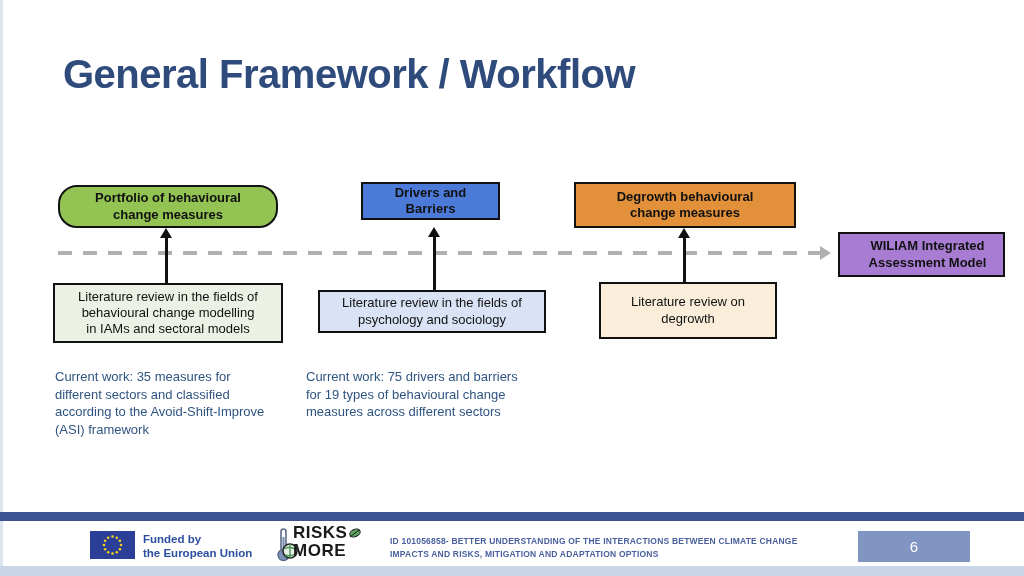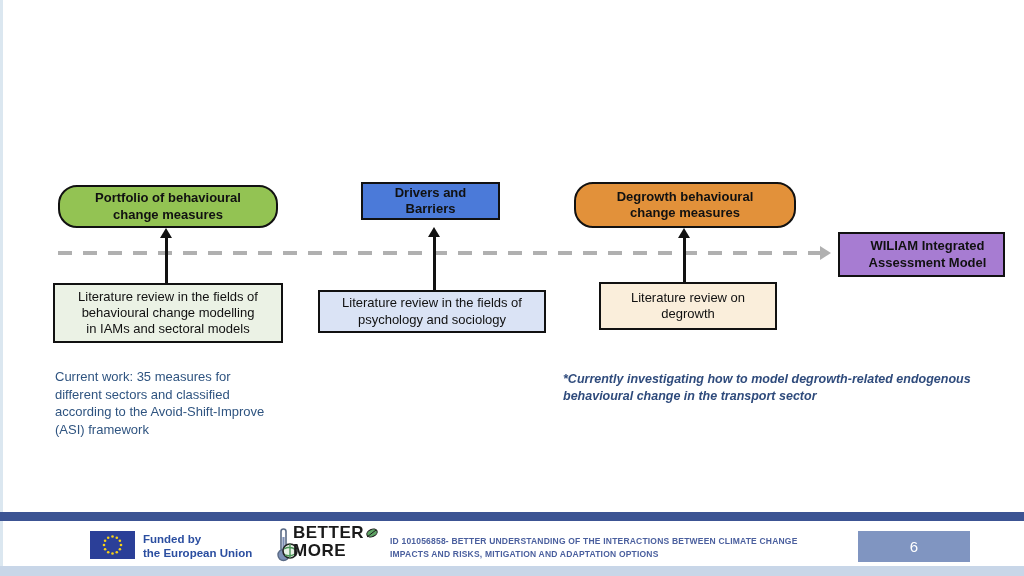--- a/index.html
+++ b/index.html
@@ -45,21 +45,21 @@
   .dbox.top { font-weight: bold; font-size: 13px; color: #111111; }
   .dbox.src { font-size: 13px; color: #111111; border-width: 2px; }
 
   .box-portfolio { left: 58px;  top: 185px; width: 220px; height: 43px; border-radius: 19px; }
   .box-drivers   { left: 361px; top: 182px; width: 139px; height: 38px; }
   .box-degrowth  { left: 574px; top: 182px; width: 222px; height: 46px; }
   .box-wiliam    { left: 838px; top: 232px; width: 167px; height: 45px; }
 
   .box-lit-iams  { left: 53px;  top: 283px; width: 230px; height: 60px; }
   .box-lit-psy   { left: 318px; top: 290px; width: 228px; height: 43px; }
-  .box-lit-deg   { left: 599px; top: 282px; width: 178px; height: 48px; }
+  .box-lit-deg   { left: 599px; top: 282px; width: 178px; height: 57px; }
 
   
   .dashed-line {
     position: absolute;
     left: 58px; top: 251px;
     width: 762px; height: 4px;
     background: repeating-linear-gradient(90deg, #b0b0b0 0 14px, transparent 14px 25px);
   }
   .dashed-arrowhead {
     position: absolute;
@@ -180,54 +180,56 @@
     justify-content: center;
   }
 </style>
 </head>
 <body>
 
 <div class="slide">
 
   <div class="edge-strip"></div>
 
+  <h1 class="slide-title">General Framework / Workflow</h1>
 
   <div class="dashed-line"></div>
   <div class="dashed-arrowhead"></div>
 
   <div class="varrow-line a1-line"></div>
   <div class="varrow-head a1-head"></div>
   <div class="varrow-line a2-line"></div>
   <div class="varrow-head a2-head"></div>
   <div class="varrow-line a3-line"></div>
   <div class="varrow-head a3-head"></div>
 
   <div class="dbox top box-portfolio" style="background-color: rgb(147, 195, 83);">Portfolio of behavioural
 change measures</div>
   <div class="dbox top box-drivers" style="background-color: rgb(75, 122, 217);">Drivers and
 Barriers</div>
-  <div class="dbox top box-degrowth" style="background-color: rgb(226, 145, 58); border-radius: 19px;">Degrowth behavioural
+  <div class="dbox top box-degrowth" style="background-color: rgb(226, 145, 58);">Degrowth behavioural
 change measures</div>
   <div class="dbox top box-wiliam" style="background-color: rgb(167, 124, 210); padding-left: 12px;">WILIAM Integrated
 Assessment Model</div>
 
   <div class="dbox src box-lit-iams" style="background-color: rgb(235, 242, 229);">Literature review in the fields of
 behavioural change modelling
 in IAMs and sectoral models</div>
   <div class="dbox src box-lit-psy" style="background-color: rgb(218, 227, 245);">Literature review in the fields of
 psychology and sociology</div>
   <div class="dbox src box-lit-deg" style="background-color: rgb(250, 238, 219);">Literature review on
 degrowth</div>
 
   <div class="note note-1">Current work: 35 measures for
 different sectors and classified
 according to the Avoid-Shift-Improve
 (ASI) framework</div>
-  <div class="note note-3">*Currently investigating how to model degrowth-related endogenous
-behavioural change in the transport sector</div>
+  <div class="note note-2">Current work: 75 drivers and barriers
+for 19 types of behavioural change
+measures across different sectors</div>
 
   <div class="footer-bar"></div>
   <div class="footer-strip"></div>
 
   <svg class="eu-flag" viewBox="0 0 45 28">
     <rect x="0" y="0" width="45" height="28" fill="#2B3F98"></rect>
     <g fill="#F7D117">
       <circle cx="22.5" cy="5.5" r="1.3"></circle>
       <circle cx="26.8" cy="6.7" r="1.3"></circle>
       <circle cx="29.9" cy="9.8" r="1.3"></circle>
@@ -248,21 +250,21 @@
   <div class="nm-logo">
     <svg class="nm-icon" width="22" height="36" viewBox="0 0 22 36">
       <rect x="5" y="2" width="5" height="22" rx="2.5" fill="none" stroke="#5a6b86" stroke-width="1.6"></rect>
       <circle cx="7.5" cy="28" r="5.5" fill="#7c8fb5" stroke="#5a6b86" stroke-width="1.4"></circle>
       <rect x="6.4" y="10" width="2.2" height="16" fill="#7c8fb5"></rect>
       <circle cx="14" cy="24" r="7" fill="#e8f2e6" stroke="#222" stroke-width="1.6"></circle>
       <path d="M8 22 Q14 18 20 23 M9 28 Q14 30 19 27 M14 17 L14 31" fill="none" stroke="#4c9459" stroke-width="1.4"></path>
     </svg>
     <div class="nm-text">
       <div class="nm-line">
-        <span>BETTER</span>
+        <span>RISKS</span>
         <svg class="nm-leaf" width="14" height="12" viewBox="0 0 14 12">
           <ellipse cx="7" cy="6" rx="5.5" ry="3.6" transform="rotate(-25 7 6)" fill="#5ea464" stroke="#1a1a1a" stroke-width="1"></ellipse>
           <line x1="2" y1="10" x2="11" y2="3" stroke="#1a1a1a" stroke-width="1"></line>
         </svg>
       </div>
       <div class="nm-line">
         <span>MORE</span>
       </div>
     </div>
   </div>

